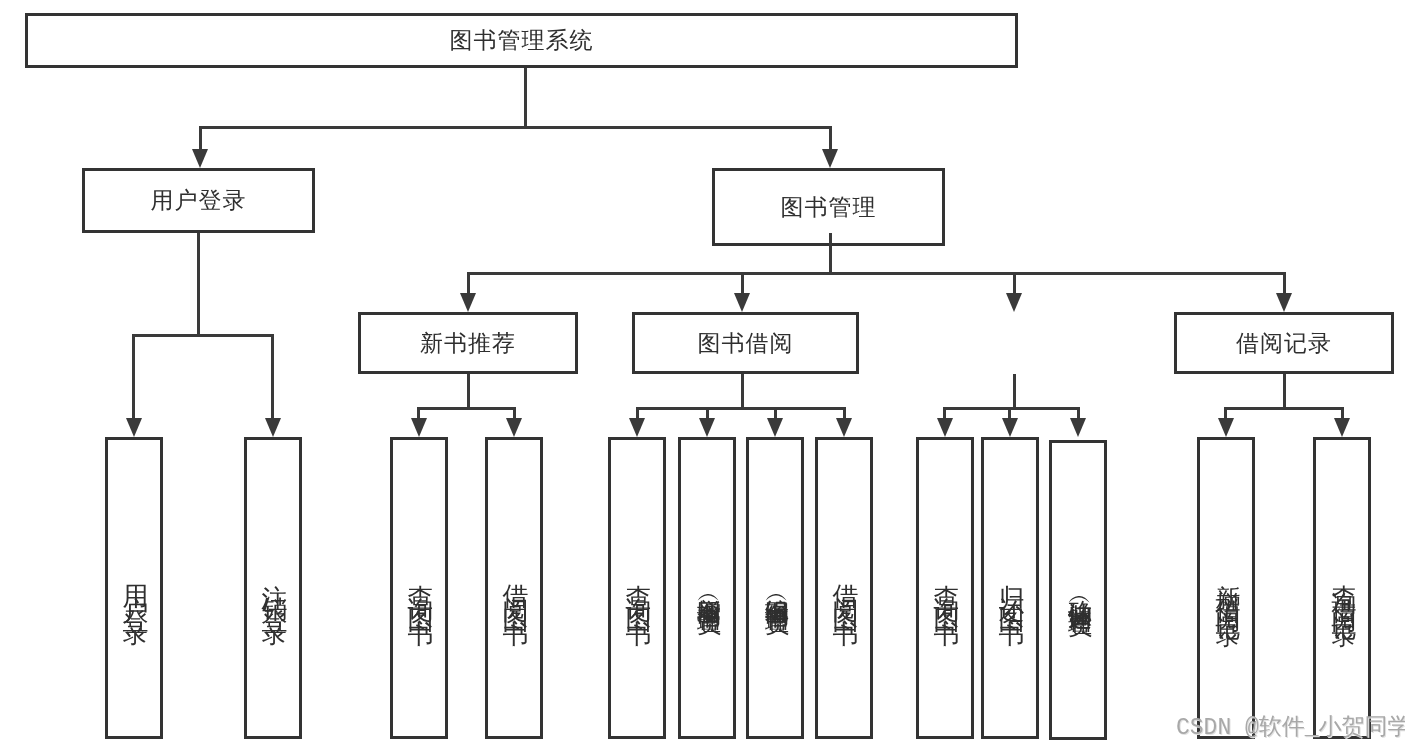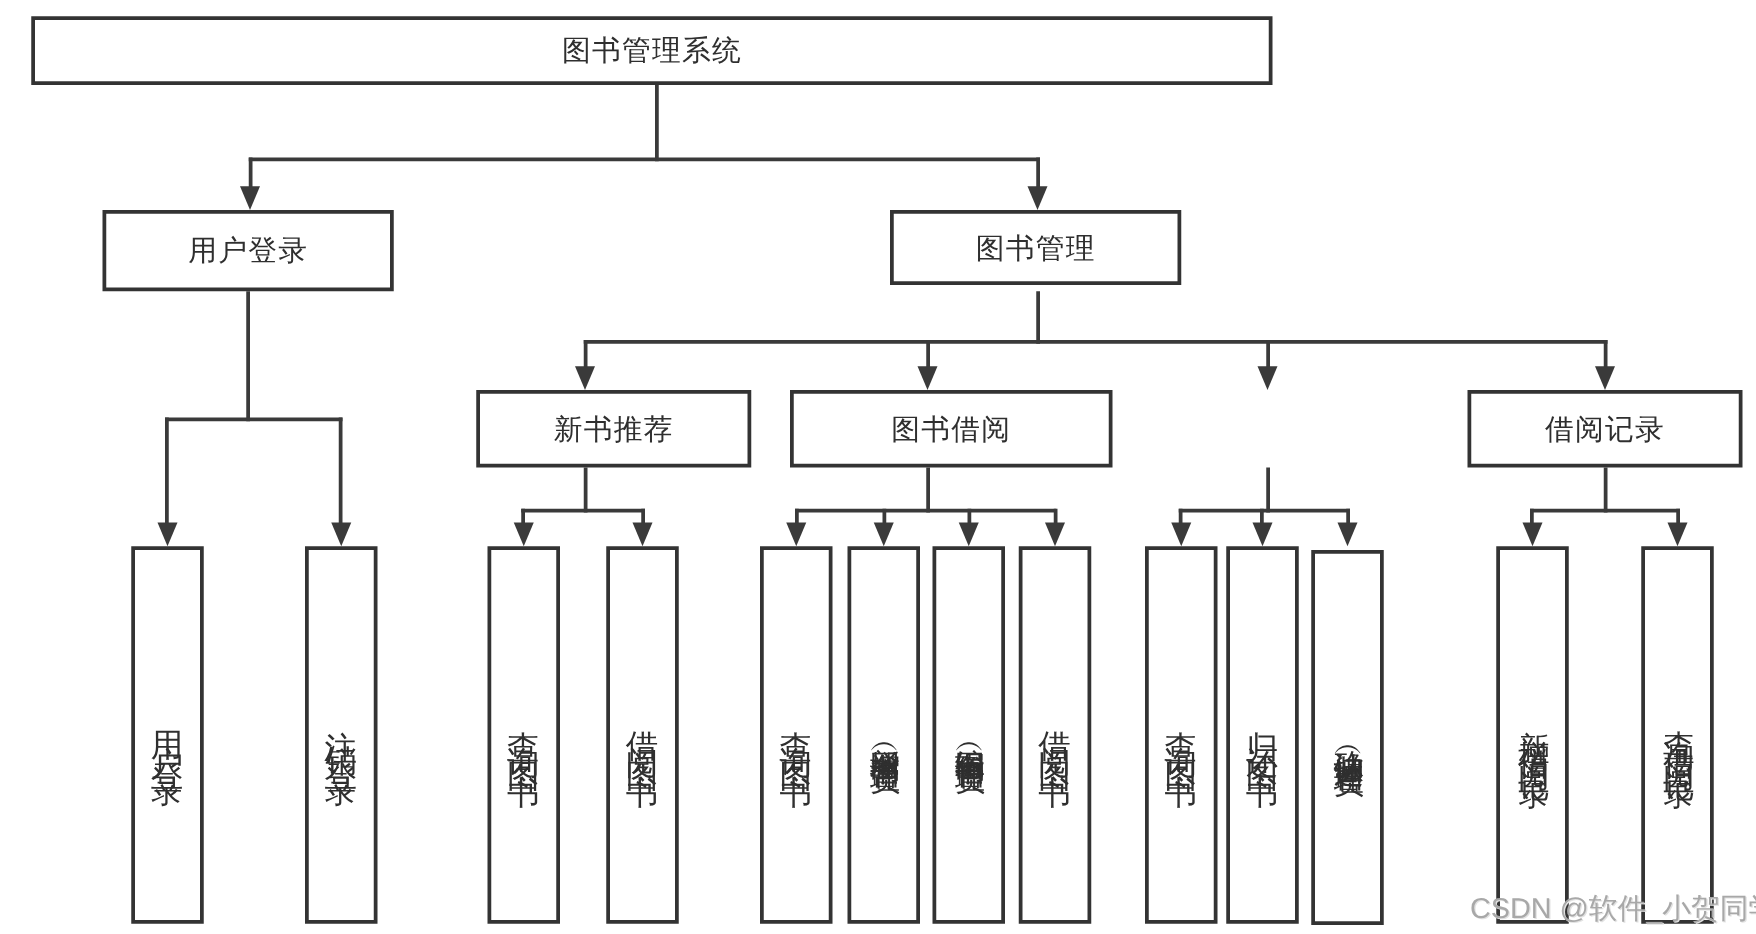--- a/index.html
+++ b/index.html
@@ -1,20 +1,20 @@
 <!DOCTYPE html>
 <html><head>
 <meta charset="utf-8">
 <style>
   html,body{margin:0;padding:0;background:#ffffff;}
   #stage{
     position:relative;
     width:1405px;height:747px;
     background:#ffffff;
-    font-family:Liberation Sans, sans-serif;
+    font-family:Liberation Mono, monospace;
     color:#2f2f2f;
     overflow:hidden;
   }
   .box{
     position:absolute;
     box-sizing:border-box;
     border:3px solid #333333;
     background:#ffffff;
     display:flex;align-items:center;justify-content:center;
     font-size:23px;
@@ -66,21 +66,21 @@
   <div class="vline" style="left:524px;top:68px;height:61px;"></div>
   <div class="hline" style="left:199px;top:126px;width:633px;"></div>
   <div class="vline" style="left:199px;top:126px;height:28px;"></div>
   <div class="arrowhead" style="left:192px;top:149px;"></div>
   <div class="vline" style="left:829px;top:126px;height:28px;"></div>
   <div class="arrowhead" style="left:822px;top:149px;"></div>
 
   <div class="box" style="left:82px;top:168px;width:233px;height:65px;">
     <span>用户登录</span>
   </div>
-  <div class="box" style="left:712px;top:168px;width:233px;height:60px;">
+  <div class="box" style="left:712px;top:168px;width:233px;height:78px;">
     <span>图书管理</span>
   </div>
 
   <div class="vline" style="left:197px;top:233px;height:104px;"></div>
   <div class="hline" style="left:132px;top:334px;width:142px;"></div>
   <div class="vline" style="left:132px;top:334px;height:88px;"></div>
   <div class="arrowhead" style="left:126px;top:418px;"></div>
   <div class="vline" style="left:271px;top:334px;height:88px;"></div>
   <div class="arrowhead" style="left:265px;top:418px;"></div>
 
@@ -88,24 +88,24 @@
   <div class="hline" style="left:467px;top:272px;width:819px;"></div>
   <div class="vline" style="left:467px;top:272px;height:25px;"></div>
   <div class="arrowhead" style="left:460px;top:293px;"></div>
   <div class="vline" style="left:741px;top:272px;height:25px;"></div>
   <div class="arrowhead" style="left:734px;top:293px;"></div>
   <div class="vline" style="left:1013px;top:272px;height:25px;"></div>
   <div class="arrowhead" style="left:1006px;top:293px;"></div>
   <div class="vline" style="left:1283px;top:272px;height:25px;"></div>
   <div class="arrowhead" style="left:1276px;top:293px;"></div>
 
-  <div class="box" style="left:358px;top:312px;width:220px;height:62px;margin-left:23px;">
+  <div class="box" style="left:358px;top:312px;width:220px;height:62px;">
     <span>新书推荐</span>
   </div>
-  <div class="box" style="left:632px;top:312px;width:258px;height:62px;">
+  <div class="box" style="left:632px;top:312px;width:227px;height:62px;">
     <span>图书借阅</span>
   </div>
   <div class="box" style="left:1174px;top:312px;width:220px;height:62px;">
     <span>借阅记录</span>
   </div>
 
   <div class="vline" style="left:467px;top:374px;height:36px;"></div>
   <div class="hline" style="left:417px;top:407px;width:99px;"></div>
   <div class="vline" style="left:417px;top:407px;height:15px;"></div>
   <div class="arrowhead" style="left:411px;top:418px;"></div>

